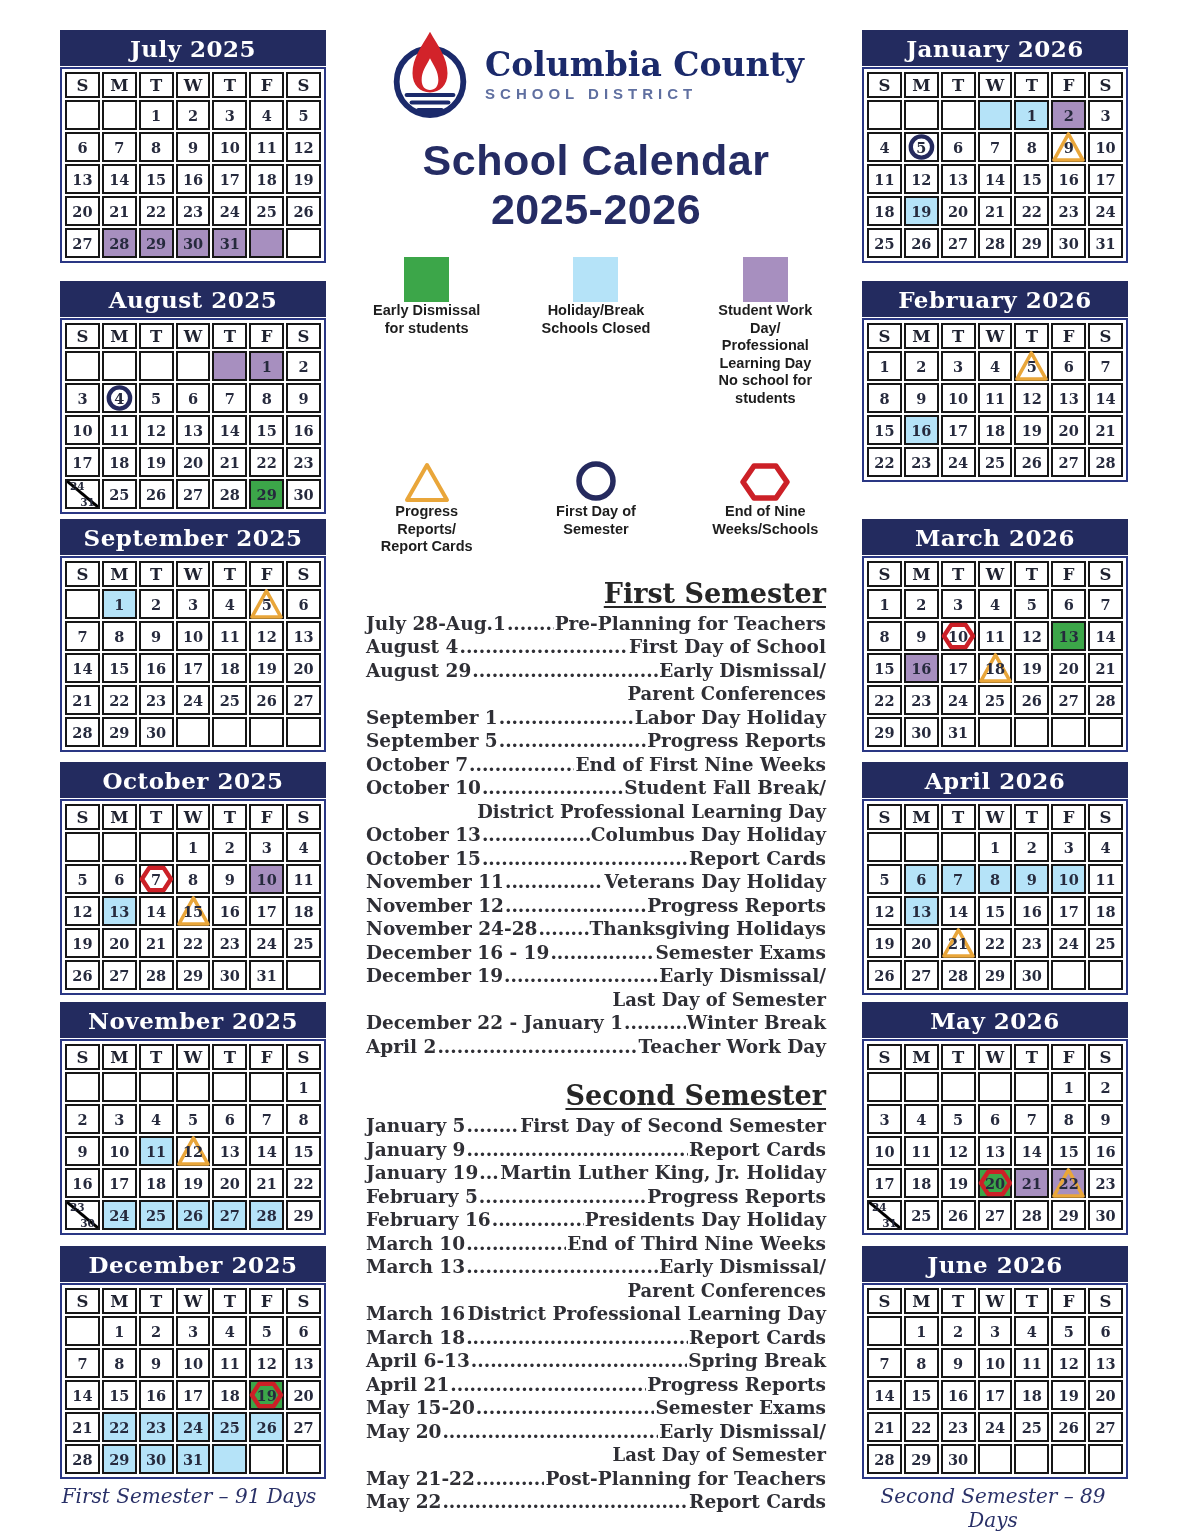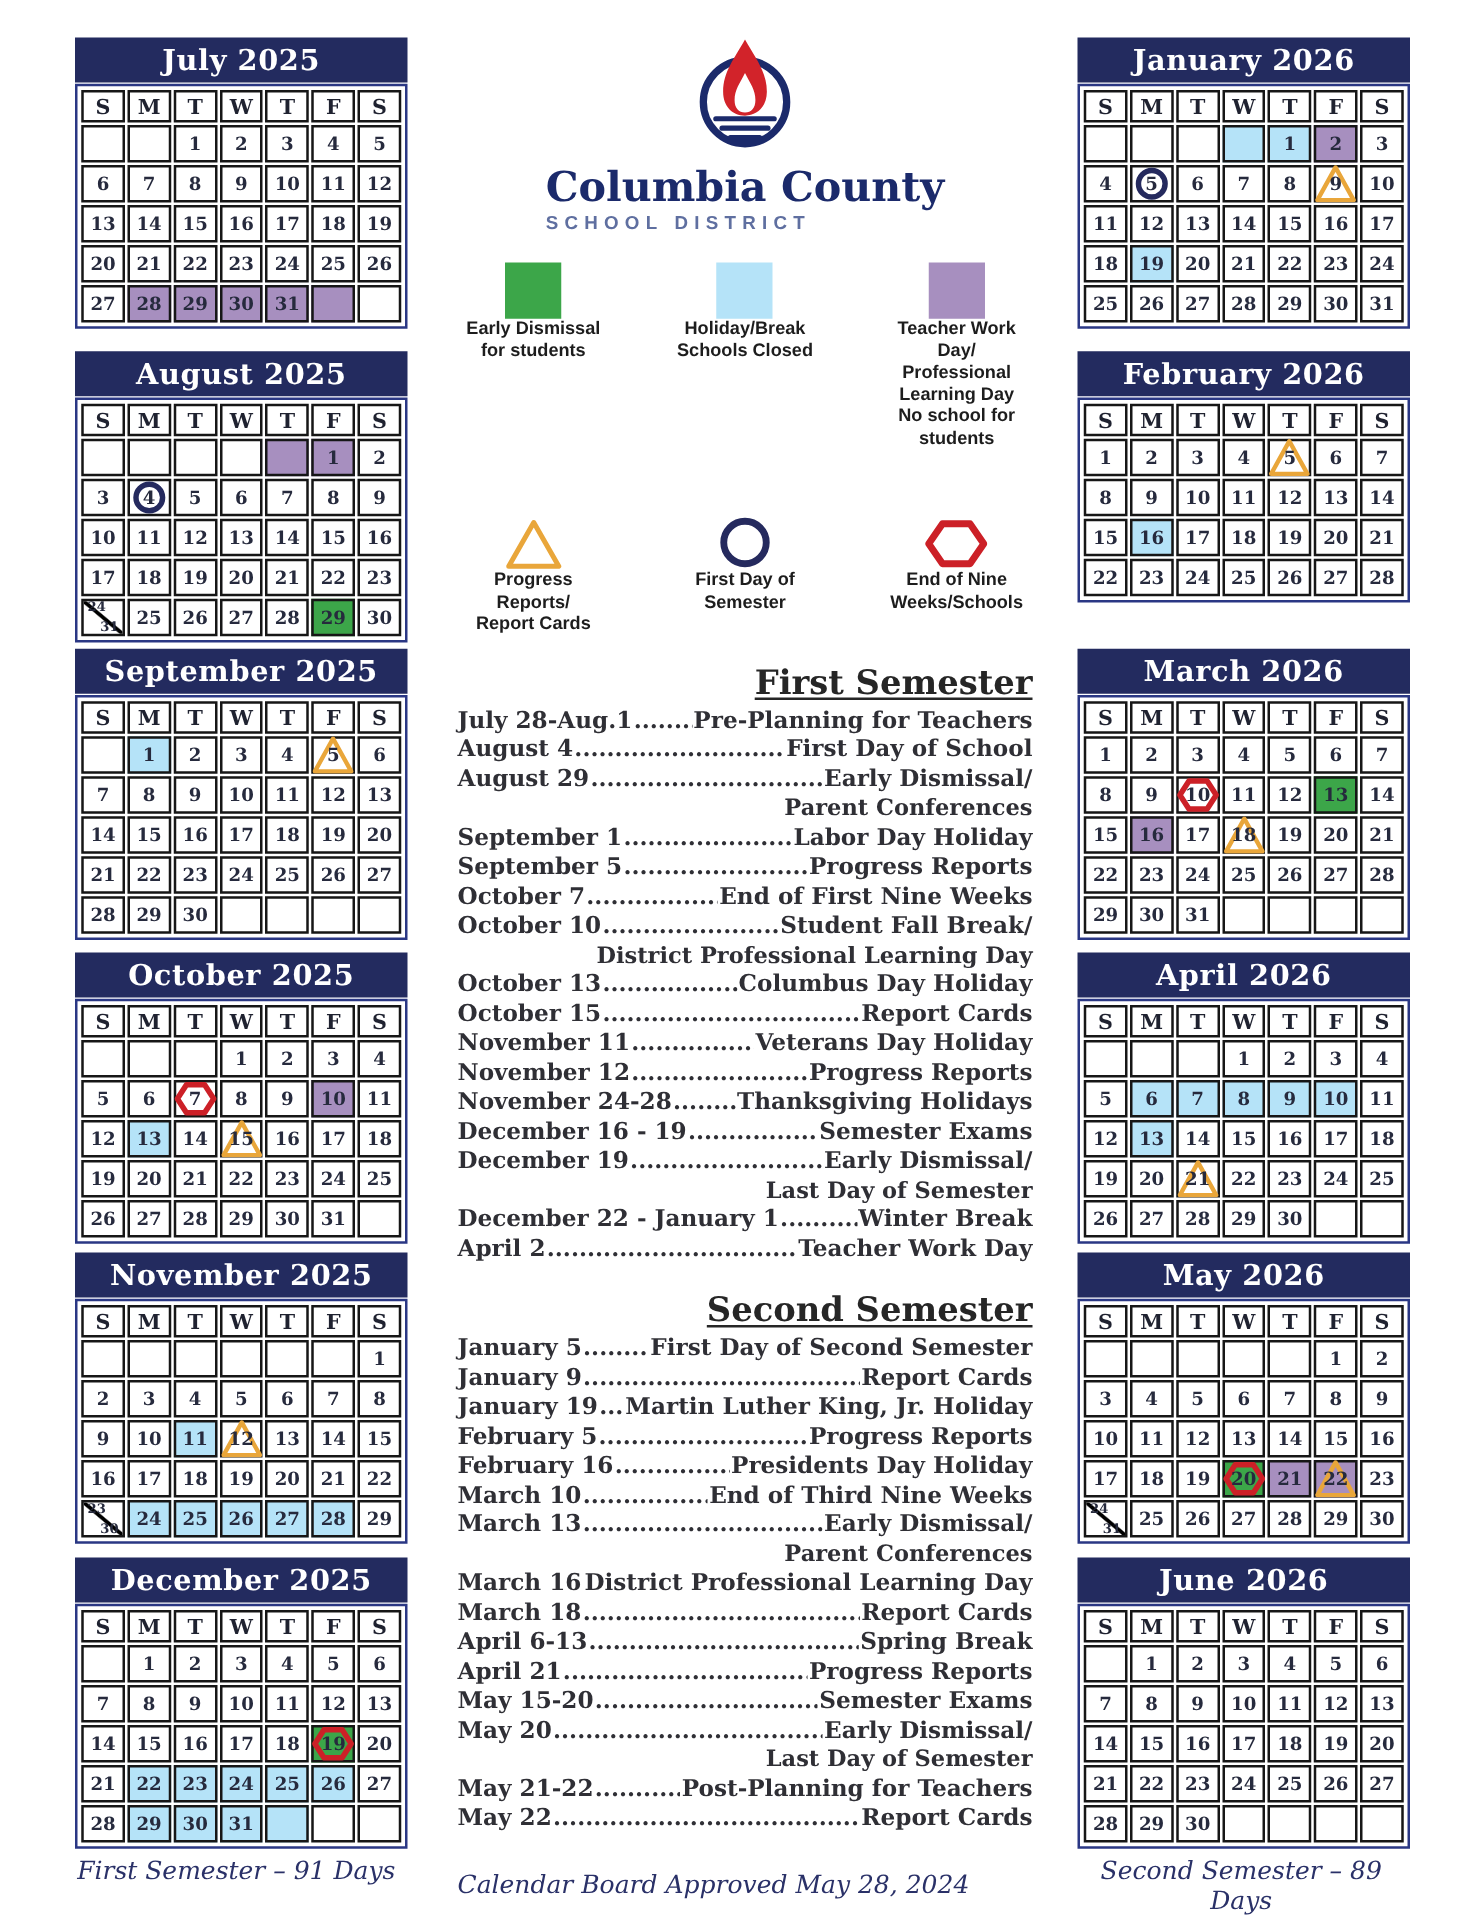--- a/index.html
+++ b/index.html
@@ -24,21 +24,21 @@
   .mk svg{width:100%;height:100%;display:block;}
   .split{background-image:linear-gradient(to top right,transparent calc(50% - 2px),
           #000 calc(50% - 1px),#000 calc(50% + 1px),transparent calc(50% + 2px));}
   .s1{position:absolute;top:-1px;left:3px;font-size:10.5px;}
   .s2{position:absolute;bottom:-1px;right:3px;font-size:10.5px;}
   .foot{position:absolute;width:266px;text-align:center;font-style:italic;
         font-size:20px;color:#2a3168;}
   .foot-left{left:56px;top:1484px;} .foot-right{left:860px;top:1484px;}
   
   .center{position:absolute;left:366px;top:0;width:460px;}
-  .logo-row{margin-top:30px;display:flex;align-items:center;justify-content:center;gap:13px;flex-direction:column;}
+  .logo-row{margin-top:30px;display:flex;align-items:center;justify-content:center;gap:13px;}
   .torch{width:84px;height:90px;flex:0 0 auto;}
   .logo-name{font-weight:bold;font-size:33px;color:var(--logonavy,#1b2a6b);line-height:34px;}
   .logo-sub{margin-top:3px;font-family:"Liberation Sans",sans-serif;font-weight:bold;
             font-size:15px;letter-spacing:5px;color:#5f6fa0;}
   .cal-title{margin-top:16px;text-align:center;font-family:"Liberation Sans",sans-serif;
              font-weight:bold;font-size:43px;line-height:49px;color:#252c64;letter-spacing:0.5px;}
   .legend{margin-top:20px;display:grid;grid-template-columns:1fr 1fr 1fr;
           column-gap:8px;row-gap:18px;text-align:center;gap:48px;}
   .lg-icon{height:48px;display:flex;align-items:flex-end;justify-content:center;}
   .lg-sq{width:45px;height:45px;display:block;}
@@ -1433,41 +1433,45 @@
           <line x1="28" y1="87" x2="72" y2="87"></line>
           <line x1="36" y1="96" x2="64" y2="96"></line>
         </g>
       </svg>
       <div class="logo-text">
         <div class="logo-name">Columbia County</div>
         <div class="logo-sub">SCHOOL DISTRICT</div>
       </div>
     </div>
 
+    <div class="cal-title">
+      <div>School Calendar</div>
+      <div>2025-2026</div>
+    </div>
 
     <div class="legend">
         <div class="lg-item">
           <div class="lg-icon">
             <span class="lg-sq" style="background: rgb(60, 166, 73);"></span>
           </div>
           <div class="lg-label">Early Dismissal</div>
           <div class="lg-label">for students</div>
         </div>
         <div class="lg-item">
           <div class="lg-icon">
             <span class="lg-sq" style="background: rgb(181, 227, 248);"></span>
           </div>
           <div class="lg-label">Holiday/Break</div>
           <div class="lg-label">Schools Closed</div>
         </div>
         <div class="lg-item">
           <div class="lg-icon">
             <span class="lg-sq" style="background: rgb(167, 143, 191);"></span>
           </div>
-          <div class="lg-label">Teacher Work Day/ Professional Learning Day</div>
+          <div class="lg-label">Student Work Day/ Professional Learning Day</div>
           <div class="lg-label">No school for students</div>
         </div>
         <div class="lg-item">
           <div class="lg-icon">
             <svg width="46" height="42" viewBox="0 0 46 42">
               <polygon points="23,4 43,39 3,39" fill="none" stroke="#e9a63a" stroke-width="4" stroke-linejoin="round"></polygon>
             </svg>
           </div>
           <div class="lg-label">Progress Reports/</div>
           <div class="lg-label">Report Cards</div>

